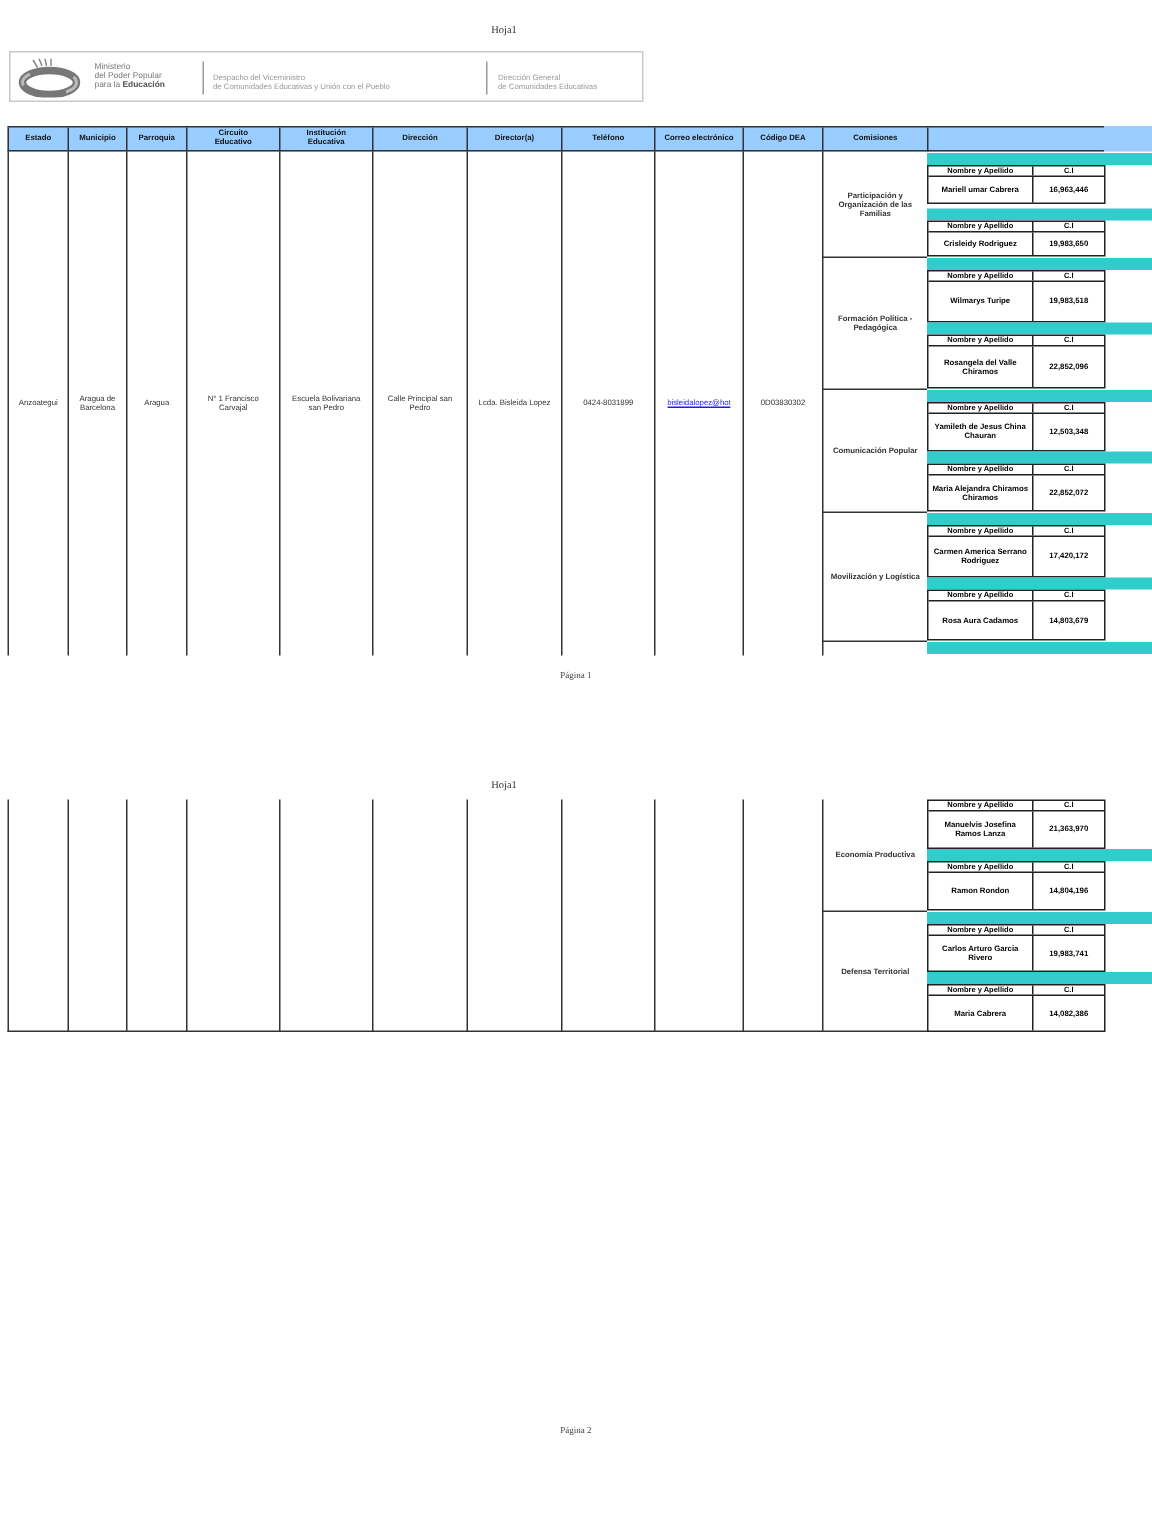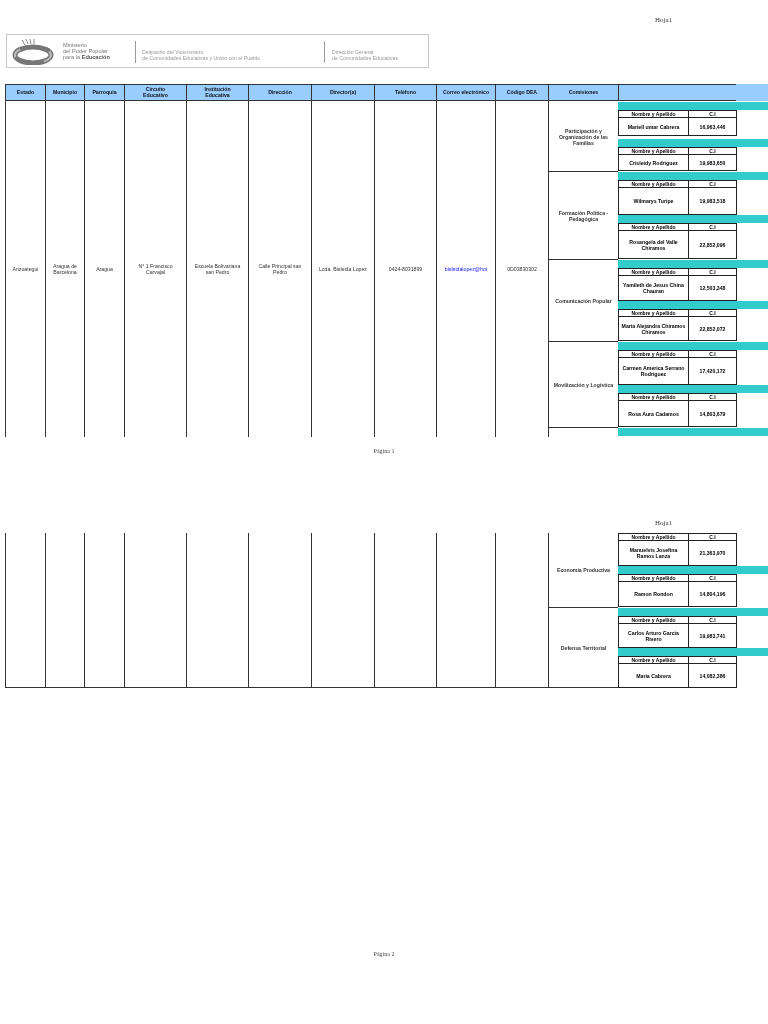--- a/index.html
+++ b/index.html
@@ -1,19 +1,19 @@
 <!DOCTYPE html>
 <html><head>
 <meta charset="utf-8">
 <style>
   * { box-sizing: border-box; margin: 0; padding: 0; }
   html, body { width: 768px; height: 1024px; background: #ffffff; overflow: hidden; }
   body { position: relative; font-family: "Liberation Sans", sans-serif; color: #000; }
   .serif { font-family: "Liberation Serif", serif; }
-  .page-title { position: absolute; left: 0; width: 672px; text-align: right; font-size: 7px; color: #333; }
+  .page-title { position: absolute; left: 0; width: 672px; text-align: center; font-size: 7px; color: #333; }
   .page-footer { position: absolute; left: 0; width: 768px; text-align: center; font-size: 6px; color: #444; }
 
   
   .banner { position: absolute; left: 6px; top: 34px; width: 423px; height: 34px; border: 1px solid #c8c8c8; background: #fff; }
   .banner .logo-ring { position: absolute; left: 4px; top: 4px; width: 46px; height: 26px; }
   .banner .t1 { position: absolute; left: 56px; top: 7px; font-size: 5.6px; line-height: 6px; color: #777; }
   .banner .t1 b { color: #555; }
   .banner .sep { position: absolute; top: 6px; width: 1px; height: 22px; background: #999; }
   .banner .t2 { position: absolute; top: 14px; font-size: 5.2px; line-height: 6px; color: #999; }
   .vline { position: absolute; width: 1px; background: #333; }

